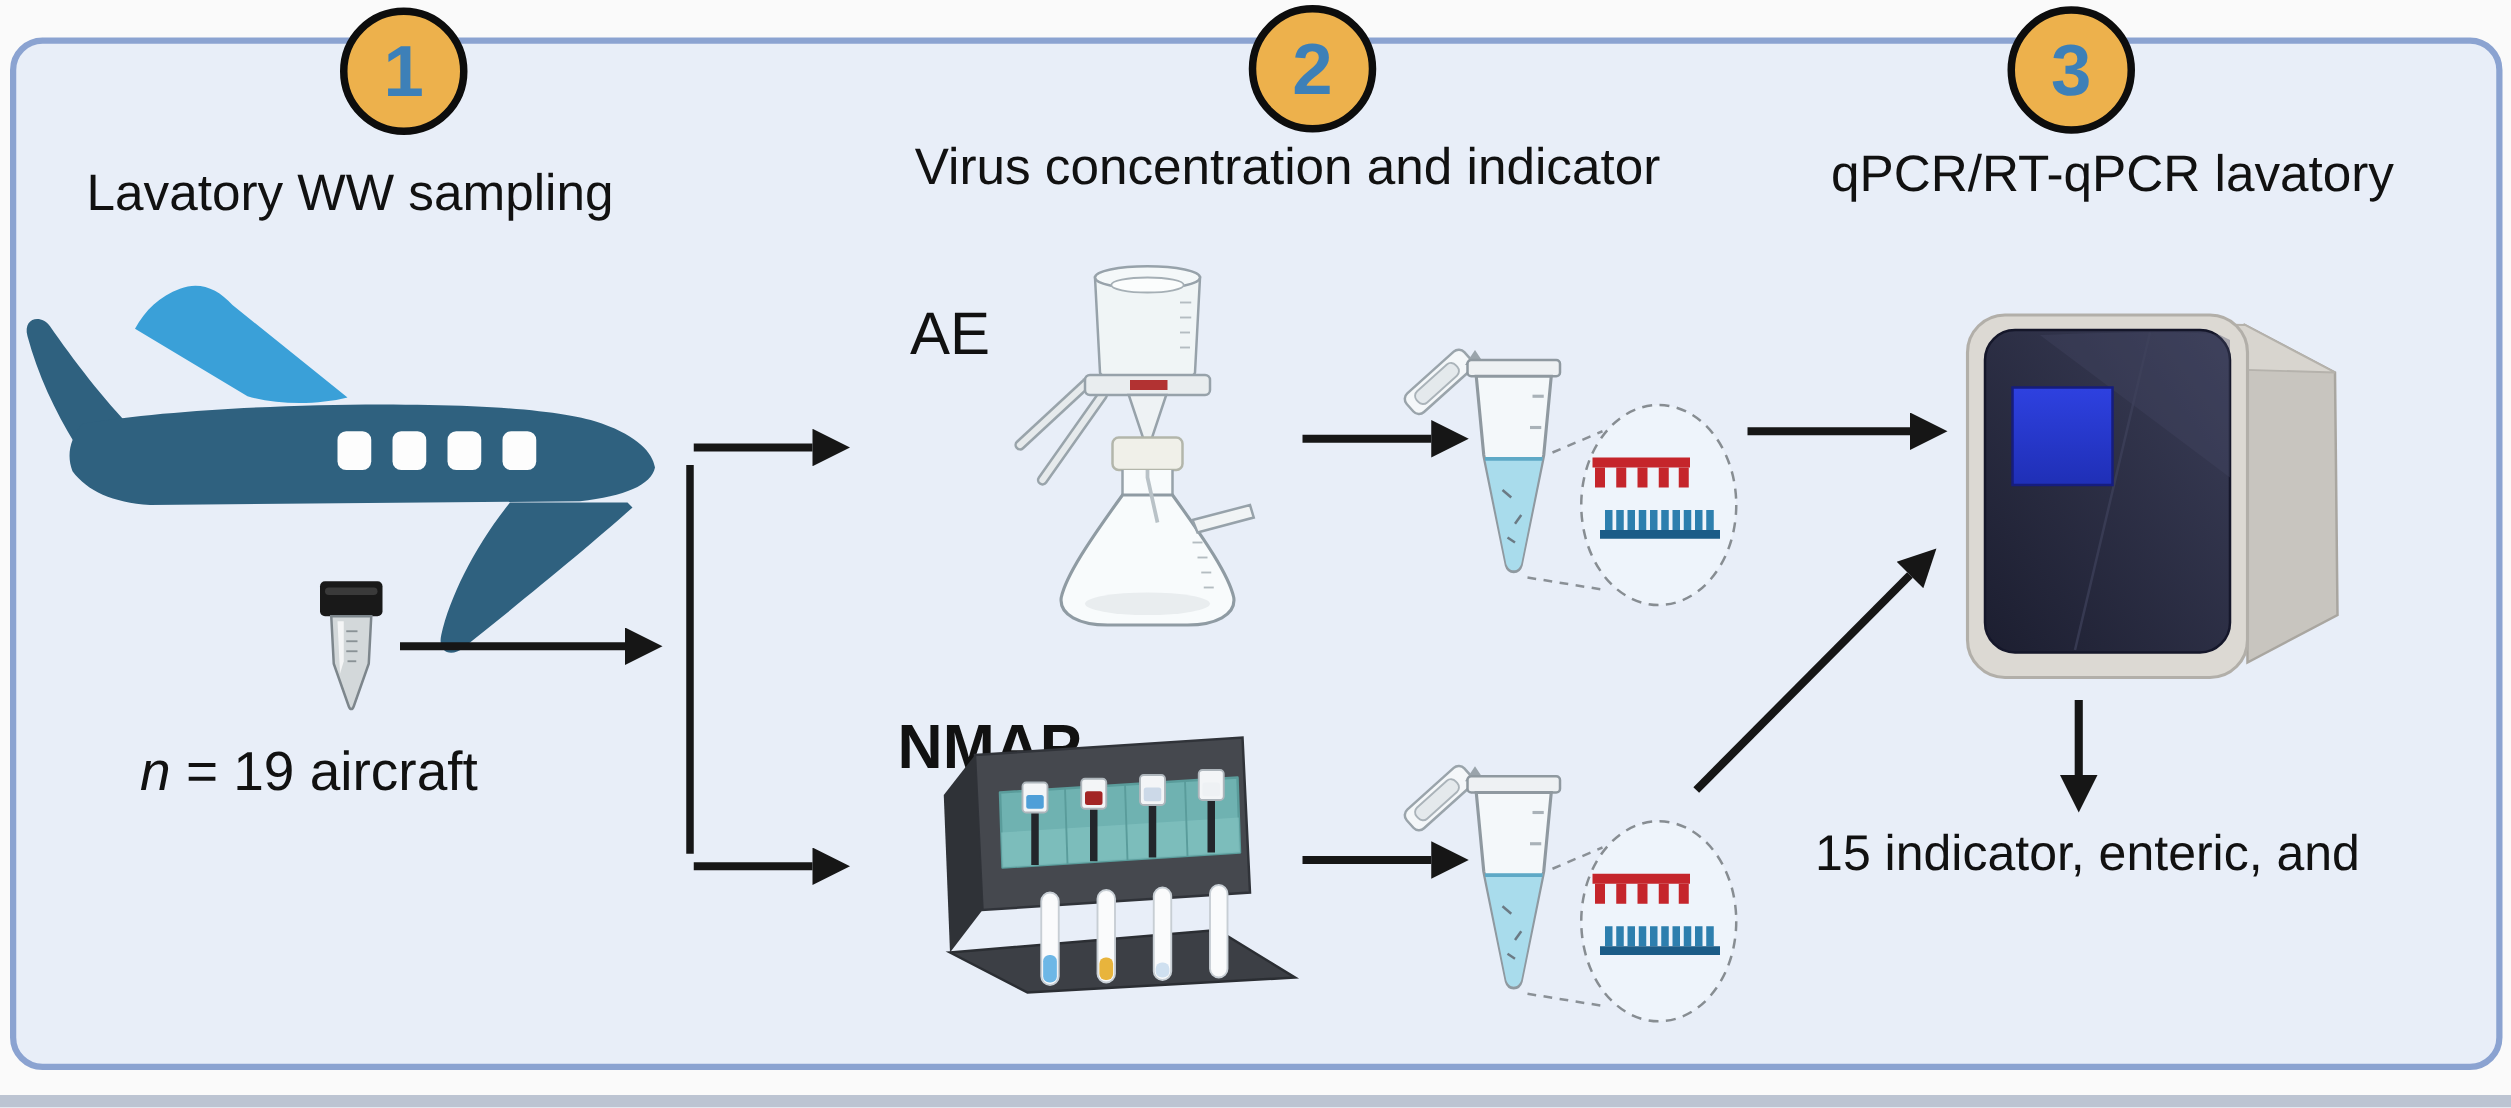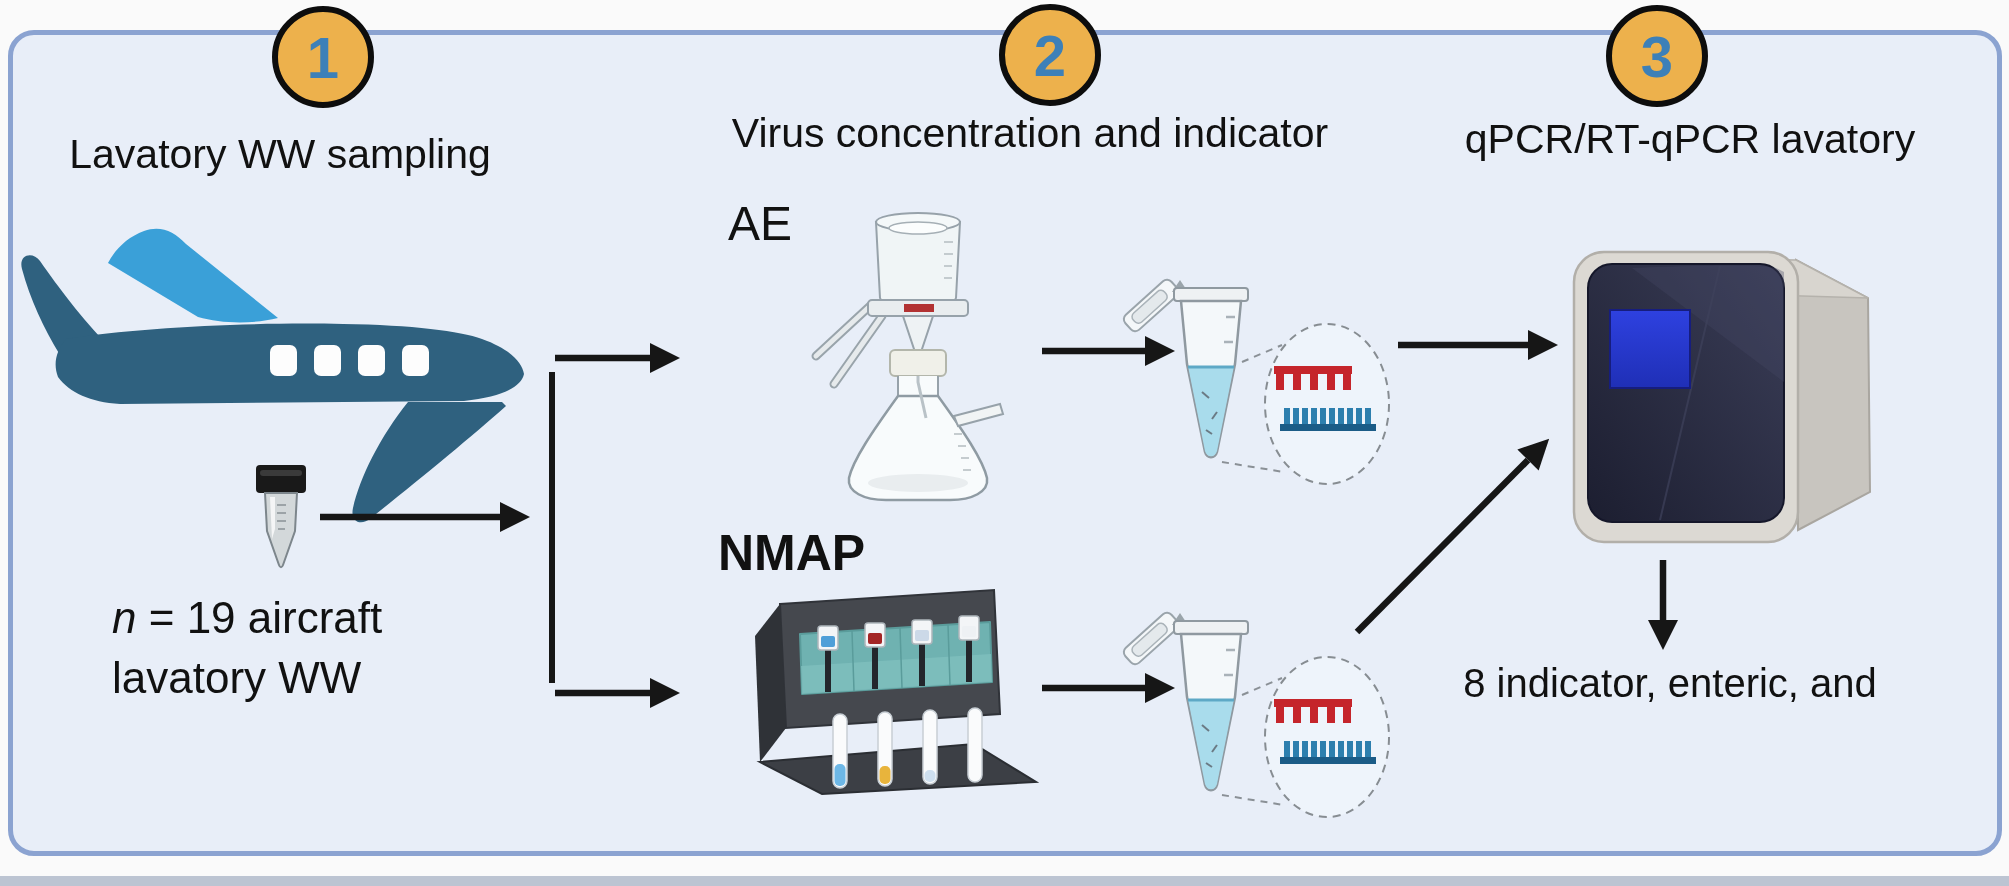--- a/index.html
+++ b/index.html
@@ -18,21 +18,21 @@
   .bottom-strip{left:0;top:876px;width:2009px;height:10px;background:#bcc4d2;}
   .badge{
     width:102px;height:102px;box-sizing:border-box;border-radius:50%;
     background:var(--badge-fill,#edb14c);
     border:6px solid #0d0d0d;
     color:var(--badge-number,#3d80b8);
     font-size:58px;font-weight:600;
     display:flex;align-items:center;justify-content:center;
   }
   .title{font-size:41px;text-align:center;white-space:nowrap;}
-  .method{font-size:48px;white-space:nowrap;}
+  .method{font-size:48px;white-space:nowrap;margin-top:44px;}
   .method.nmap{font-size:50px;font-weight:bold;}
   .note{font-size:44px;line-height:1.36;white-space:nowrap;}
   .note .it{font-style:italic;}
   .result{font-size:40px;line-height:1.42;text-align:center;white-space:nowrap;}
   svg.layer{position:absolute;left:0;top:0;}
 </style>
 </head>
 <body>
 
 <div class="abs panel"></div>
@@ -50,25 +50,24 @@
 
 <div class="abs title" style="left:30px;top:118px;width:500px;margin-top:13px;">Lavatory WW sampling</div>
 <div class="abs title" style="left:650px;top:110px;width:760px;">Virus concentration and indicator</div>
 <div class="abs title" style="left:1430px;top:116px;width:520px;">qPCR/RT-qPCR lavatory</div>
 
 <div class="abs method" style="left:728px;top:196px;">AE</div>
 <div class="abs method nmap" style="left:718px;top:524px;">NMAP</div>
 
 <div class="abs note" style="left:112px;top:588px;">
   <div><span class="it">n</span><span> = 19 aircraft</span></div>
-  <div>lavatory WW</div>
 </div>
 
 <div class="abs result" style="left:1420px;top:655px;width:500px;">
-  <div>8 indicator, enteric, and</div>
+  <div>15 indicator, enteric, and</div>
 </div>
 
 <svg class="layer" width="2009" height="886" viewBox="0 0 2009 886">
   <defs>
     <marker id="ah" viewBox="0 0 10 10" refX="0" refY="5" markerWidth="36" markerHeight="30" markerUnits="userSpaceOnUse" orient="auto">
       <path d="M0 0 L10 5 L0 10 Z" fill="#161616"></path>
     </marker>
     <linearGradient id="gpanel" x1="0" y1="1" x2="1" y2="0">
       <stop offset="0" stop-color="#1c1e30"></stop>
         <stop offset="1" stop-color="#3b3e58"></stop>

